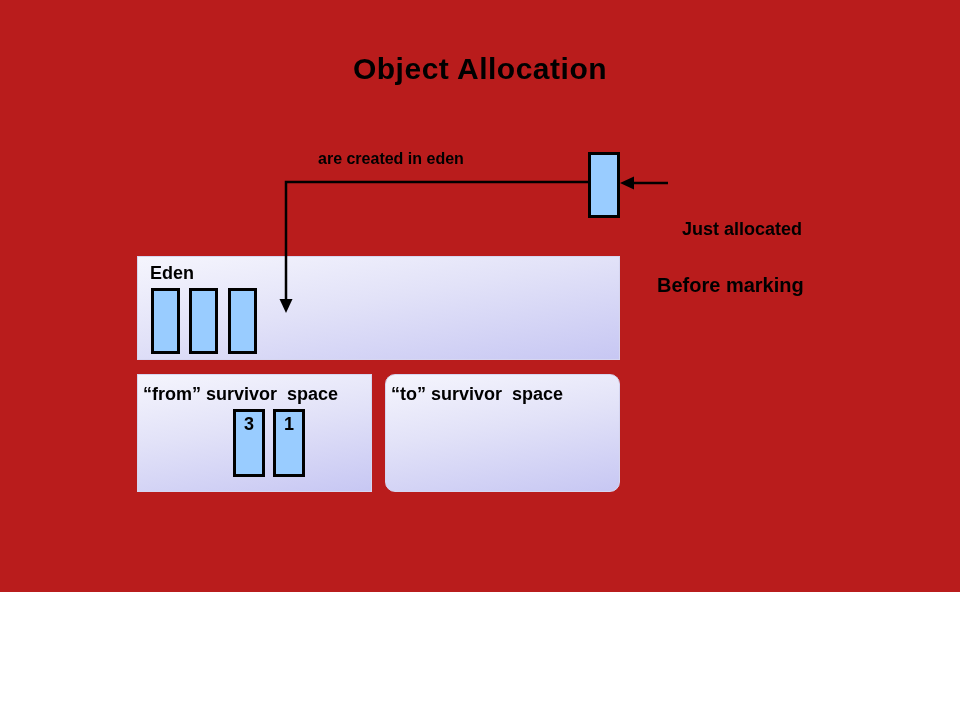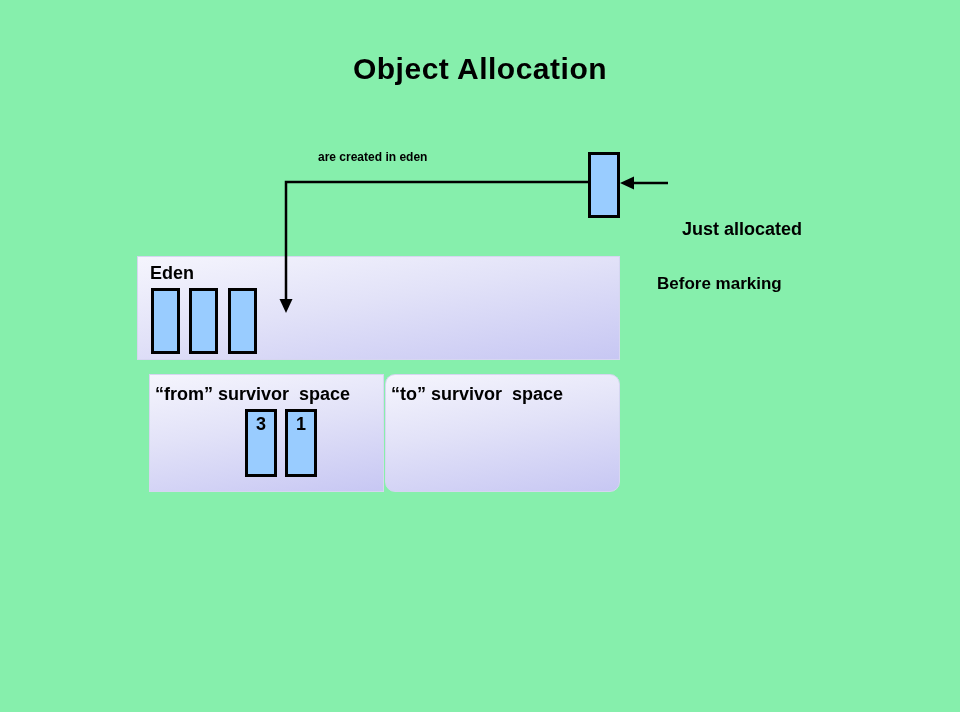--- a/index.html
+++ b/index.html
@@ -1,34 +1,34 @@
 <!DOCTYPE html>
 <html><head>
 <meta charset="utf-8">
 <style>
   html,body{margin:0;padding:0;background:#ffffff;}
   .canvas{
-    position:relative;width:960px;height:712px;background:#86efac;
+    position:relative;width:960px;height:592px;background:#b91c1c;
     font-family:"Liberation Sans",sans-serif;color:#000;overflow:hidden;
   }
   .slide-title{
     position:absolute;top:52px;left:0;width:100%;text-align:center;
     font-size:30px;font-weight:bold;letter-spacing:.5px;
   }
   .lbl{position:absolute;font-weight:bold;white-space:pre;}
-  .lbl-created{left:318px;top:150px;font-size:12px;}
+  .lbl-created{left:318px;top:150px;font-size:16px;}
   .lbl-allocated{left:682px;top:171px;font-size:18px;margin-top:48px;}
-  .lbl-before{left:657px;top:274px;font-size:17px;}
+  .lbl-before{left:657px;top:274px;font-size:20px;}
   .space-box{
     position:absolute;box-sizing:border-box;
     background:linear-gradient(170deg,#F5F5FD 0%,#E2E2F8 45%,#C7C7F3 100%);
     border:1px solid #d6d6f0;
   }
   .eden-box{left:137px;top:256px;width:483px;height:104px;}
-  .from-box{left:149px;top:374px;width:235px;height:118px;padding-left:33px;}
+  .from-box{left:137px;top:374px;width:235px;height:118px;padding-left:33px;}
   .to-box{left:385px;top:374px;width:235px;height:118px;border-radius:10px;}
   .space-label{position:absolute;font-size:18px;font-weight:bold;white-space:pre;}
   .eden-label{left:12px;top:6px;}
   .surv-label{left:5px;top:9px;}
   .obj{
     position:absolute;box-sizing:border-box;background:#99CCFF;
     border:3px solid #000;
   }
   .obj-num{
     font-size:18px;font-weight:bold;text-align:center;line-height:1.1;

